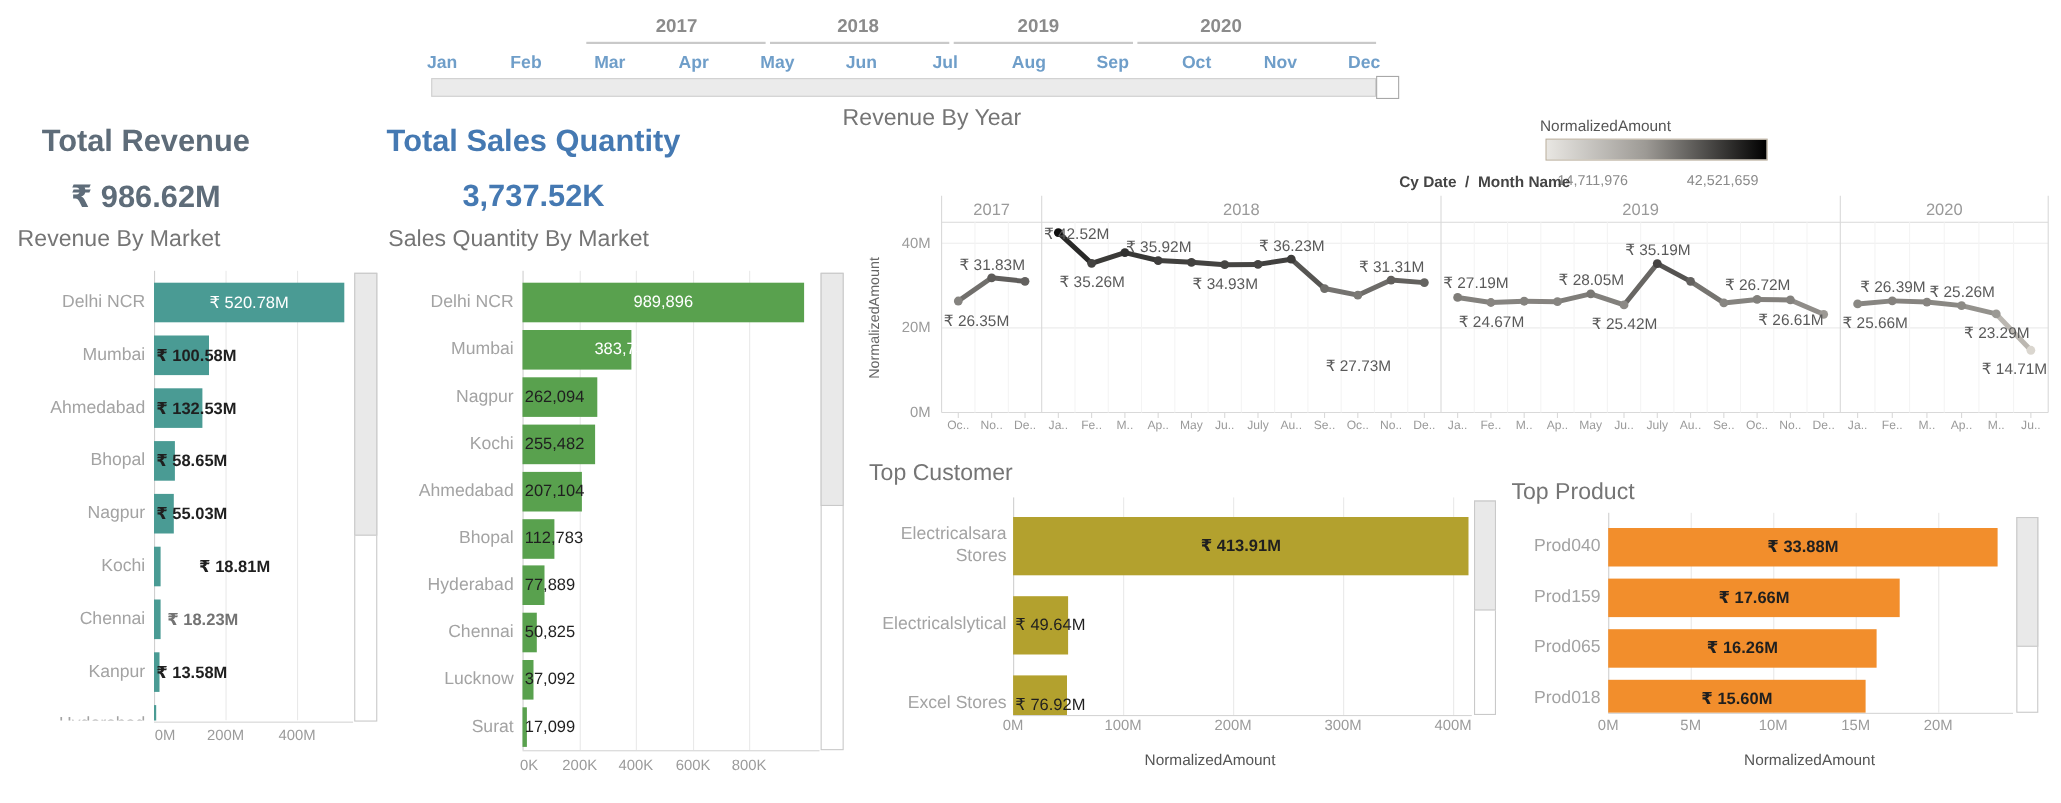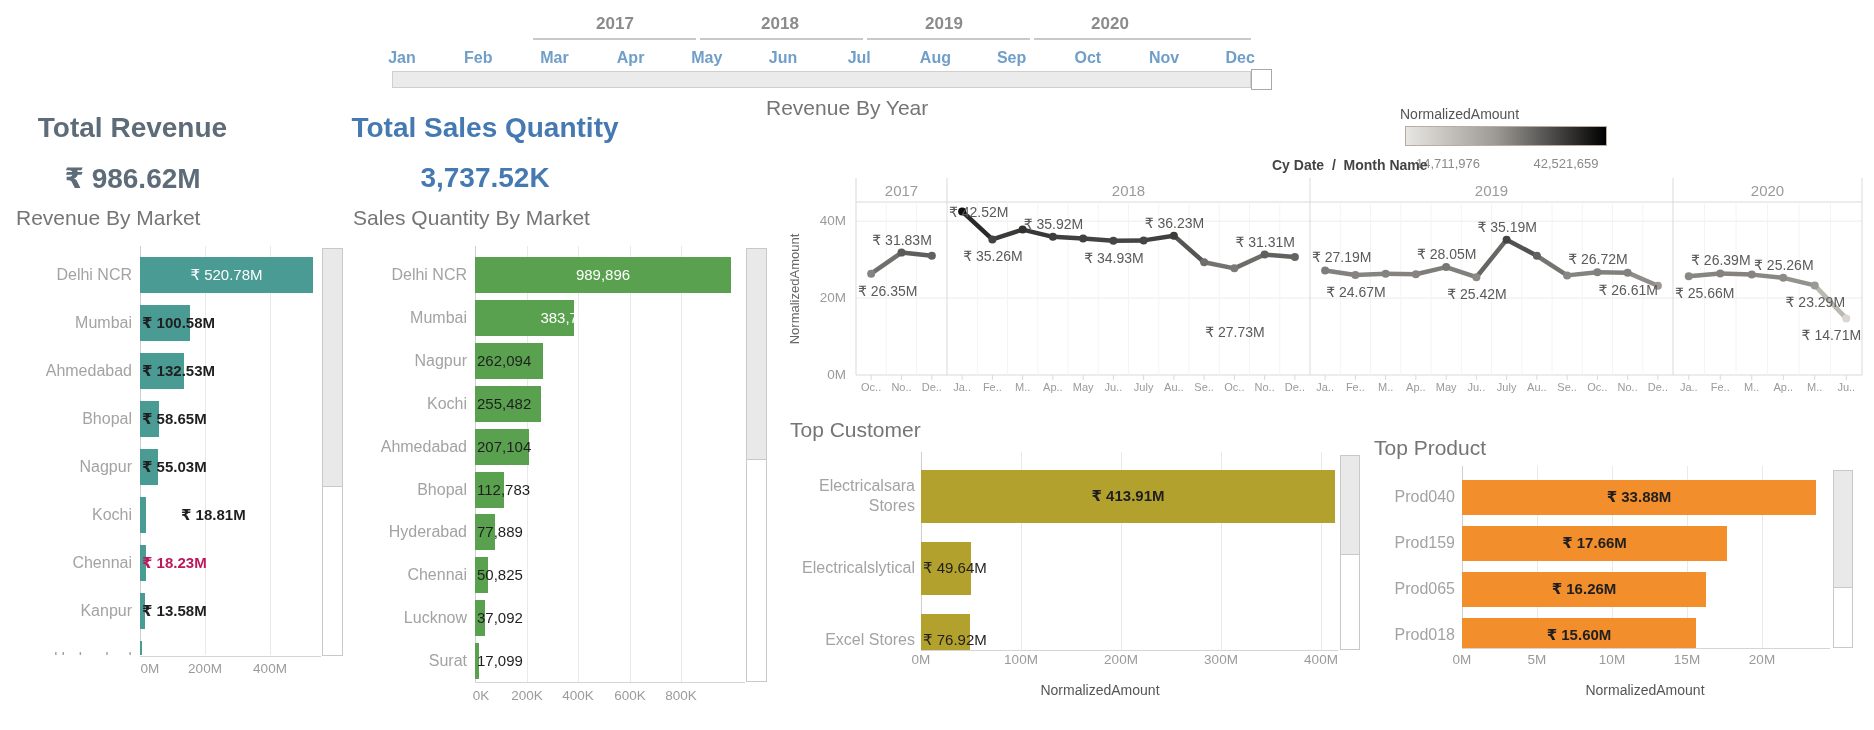--- a/index.html
+++ b/index.html
@@ -99,21 +99,21 @@
       <div style="position: absolute; left: 140px; top: 155px; width: 19px; height: 36px; background: rgb(74, 155, 148);"></div>
       <div class="vlabel" style="position: absolute; left: 142px; top: 164px; color: rgb(31, 31, 31); font-weight: 700;">₹ 58.65M</div>
       <div class="rowlabel" style="position: absolute; left: -38px; top: 211px; width: 170px;">Nagpur</div>
       <div style="position: absolute; left: 140px; top: 203px; width: 18px; height: 36px; background: rgb(74, 155, 148);"></div>
       <div class="vlabel" style="position: absolute; left: 142px; top: 212px; color: rgb(31, 31, 31); font-weight: 700;">₹ 55.03M</div>
       <div class="rowlabel" style="position: absolute; left: -38px; top: 259px; width: 170px;">Kochi</div>
       <div style="position: absolute; left: 140px; top: 251px; width: 6px; height: 36px; background: rgb(74, 155, 148);"></div>
       <div class="vlabel" style="position: absolute; left: 142px; top: 260px; color: rgb(31, 31, 31); font-weight: 700; margin-left: 39px;">₹ 18.81M</div>
       <div class="rowlabel" style="position: absolute; left: -38px; top: 307px; width: 170px;">Chennai</div>
       <div style="position: absolute; left: 140px; top: 299px; width: 6px; height: 36px; background: rgb(74, 155, 148);"></div>
-      <div class="vlabel" style="position: absolute; left: 142px; top: 308px; color: #be185d; font-weight: 700;">₹ 18.23M</div>
+      <div class="vlabel" style="position: absolute; left: 152px; top: 308px; color: #737373; font-weight: 700;">₹ 18.23M</div>
       <div class="rowlabel" style="position: absolute; left: -38px; top: 355px; width: 170px;">Kanpur</div>
       <div style="position: absolute; left: 140px; top: 347px; width: 5px; height: 36px; background: rgb(74, 155, 148);"></div>
       <div class="vlabel" style="position: absolute; left: 142px; top: 356px; color: rgb(31, 31, 31); font-weight: 700;">₹ 13.58M</div>
       <div class="rowlabel" style="position: absolute; left: -38px; top: 403px; width: 170px;">Hyderabad</div>
       <div style="position: absolute; left: 140px; top: 395px; width: 2px; height: 36px; background: rgb(74, 155, 148);"></div>
     </div>
   <div class="clipbox" id="plot-sales-market" style="left:348px;top:246px;width:398px;height:436px;">
       <div style="position: absolute; left: 179px; top: 0px; width: 1px; height: 436px; background: rgb(233, 233, 233);"></div>
       <div style="position: absolute; left: 230px; top: 0px; width: 1px; height: 436px; background: rgb(233, 233, 233);"></div>
       <div style="position: absolute; left: 282px; top: 0px; width: 1px; height: 436px; background: rgb(233, 233, 233);"></div>

